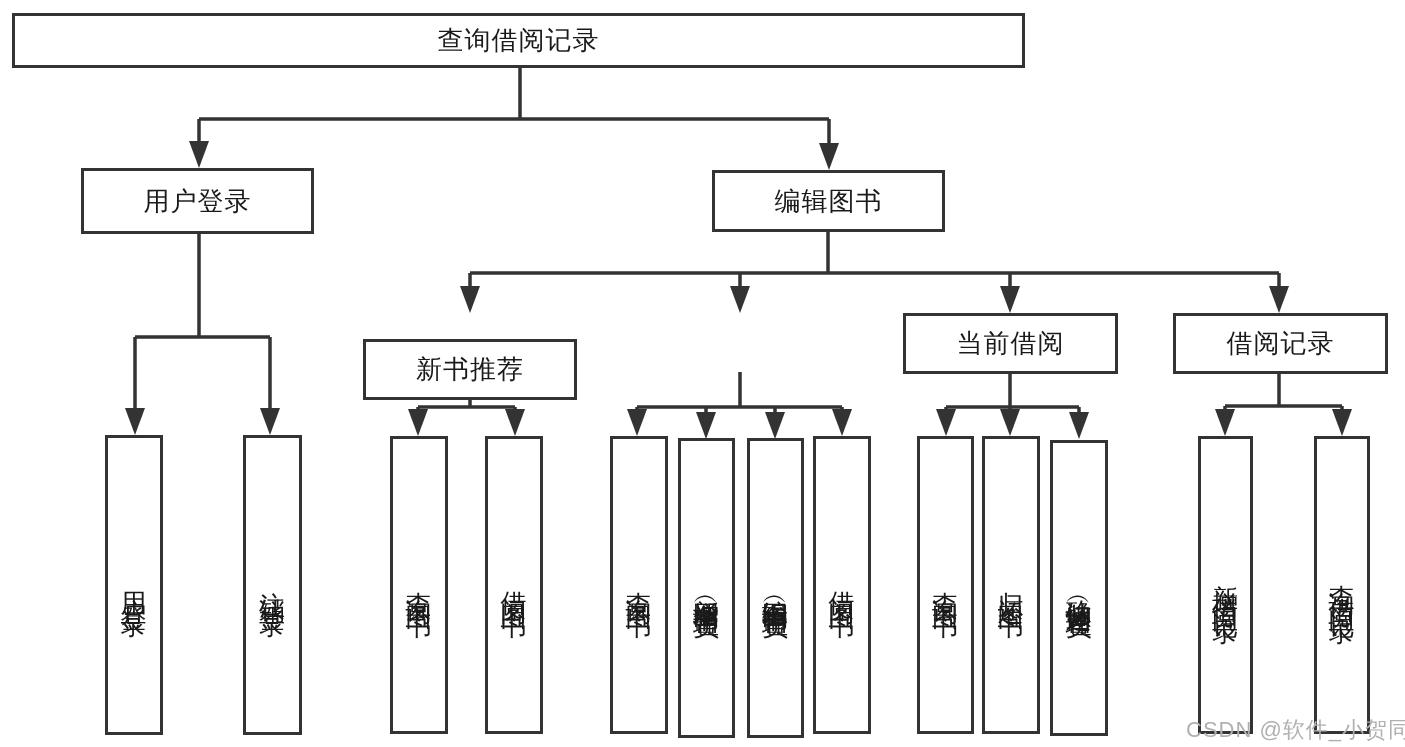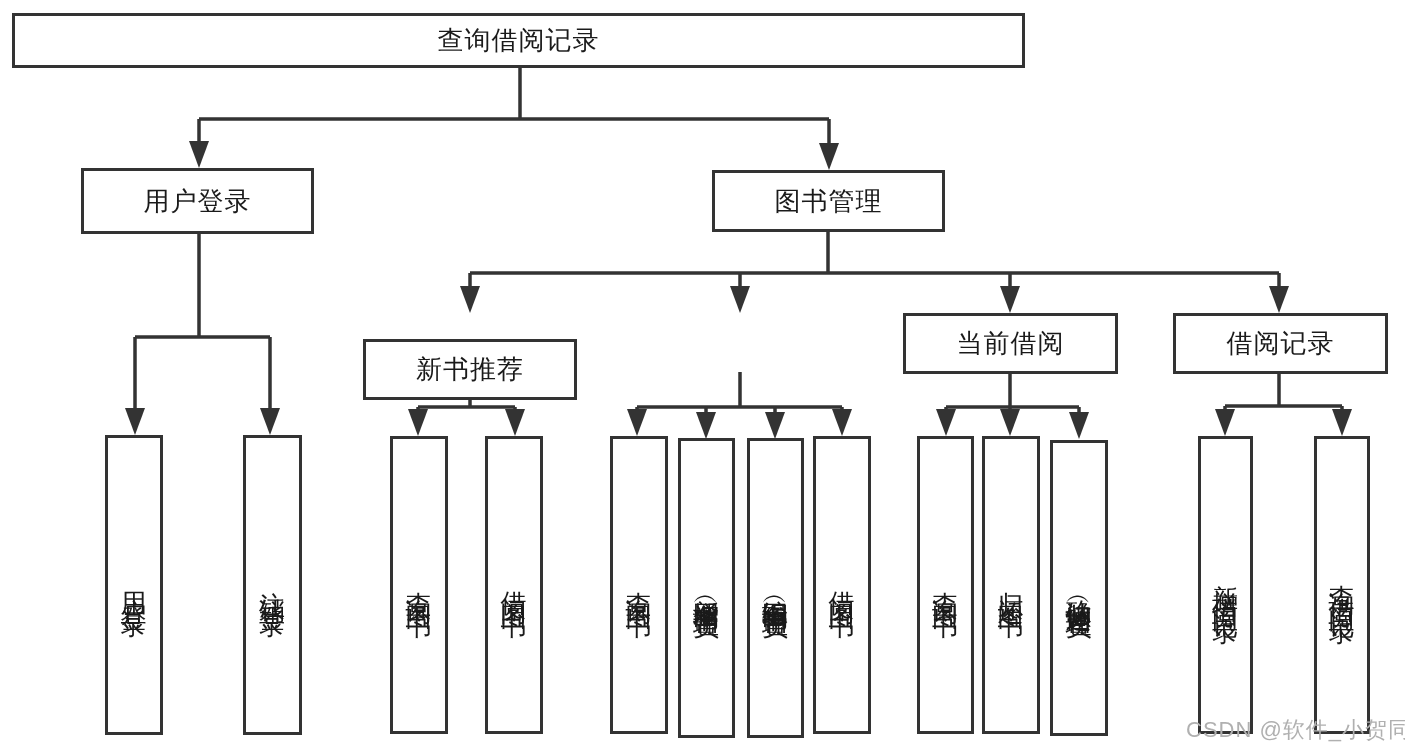--- a/index.html
+++ b/index.html
@@ -85,21 +85,21 @@
   </svg>
 
   <div class="node" style="left:12px;top:13px;width:1013px;height:55px;">
     <span>查询借阅记录</span>
   </div>
 
   <div class="node" style="left:81px;top:168px;width:233px;height:66px;">
     <span>用户登录</span>
   </div>
   <div class="node" style="left:712px;top:170px;width:233px;height:62px;">
-    <span>图书管理</span>
+    <span>编辑图书</span>
   </div>
 
   <div class="node" style="left:363px;top:313px;width:214px;height:61px;margin-top:26px;">
     <span>新书推荐</span>
   </div>
   <div class="node" style="left:1173px;top:313px;width:215px;height:61px;">
     <span>借阅记录</span>
   </div>
   <div class="node" style="left:903px;top:313px;width:215px;height:61px;">
     <span>当前借阅</span>

